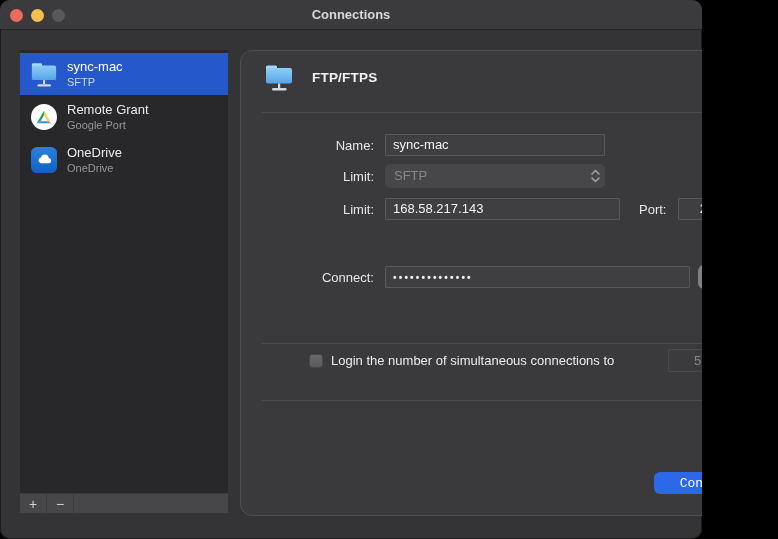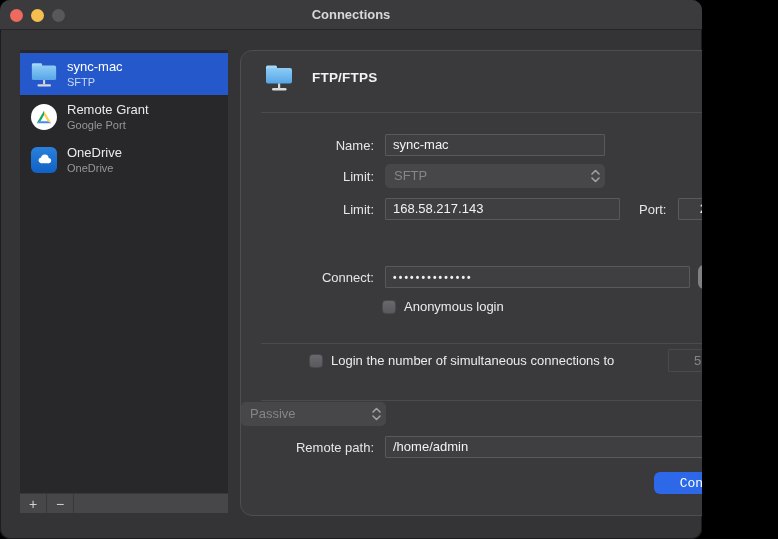--- a/index.html
+++ b/index.html
@@ -197,50 +197,32 @@
           <svg width="22" height="14" viewBox="0 0 22 14" fill="none" stroke="#1c1c1e" stroke-width="2.4" stroke-linecap="round">
             <circle cx="5.5" cy="7" r="3.2"></circle>
             <path d="M8.7 7 H19"></path>
             <path d="M14.5 7 v3"></path>
             <path d="M18.2 7 v3.8"></path>
           </svg>
         </span>
       </button>
     </div>
 
-    <div class="frow" style="top:248px">
-      <span class="spacer"></span>
-      <span class="checkbox"></span>
-      <span class="cklabel">Anonymous login</span>
-    </div>
 
     <div class="divider" style="top:292px"></div>
 
     <div class="frow" style="top:298px;height:23px">
       <span class="checkbox" style="margin-left:68px"></span>
       <span class="cklabel">Login the number of simultaneous connections to</span>
       <input class="tfield center disabledfield" style="position: absolute; left: 427px; top: 0px; width: 59px; height: 23px;" value="5">
     </div>
 
     <div class="divider" style="top:349px"></div>
 
     <div class="frow" style="top:351px">
-      <div class="dropdown" style="width:145px">
-        <span>Passive</span>
-        <span class="chev">
-          <svg width="9" height="14" viewBox="0 0 9 14" fill="none" stroke="#9fa0a3" stroke-width="1.6" stroke-linecap="round" stroke-linejoin="round">
-            <path d="M1 5 L4.5 1.5 L8 5"></path>
-              <path d="M1 9 L4.5 12.5 L8 9"></path>
-          </svg>
-        </span>
-      </div>
-    </div>
-
-    <div class="frow" style="top:385px">
-      <span class="flabel">Remote path:</span>
-      <input class="tfield" style="width: 345px;" value="/home/admin">
-    </div>
+    </div>
+
 
     <button class="connect">Connect</button>
 
   </div>
 
 </div>
 
 </body></html>

